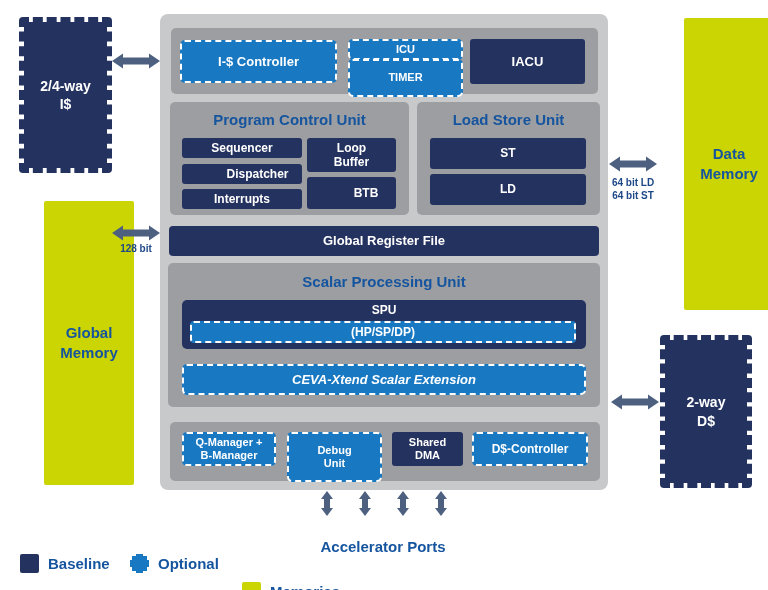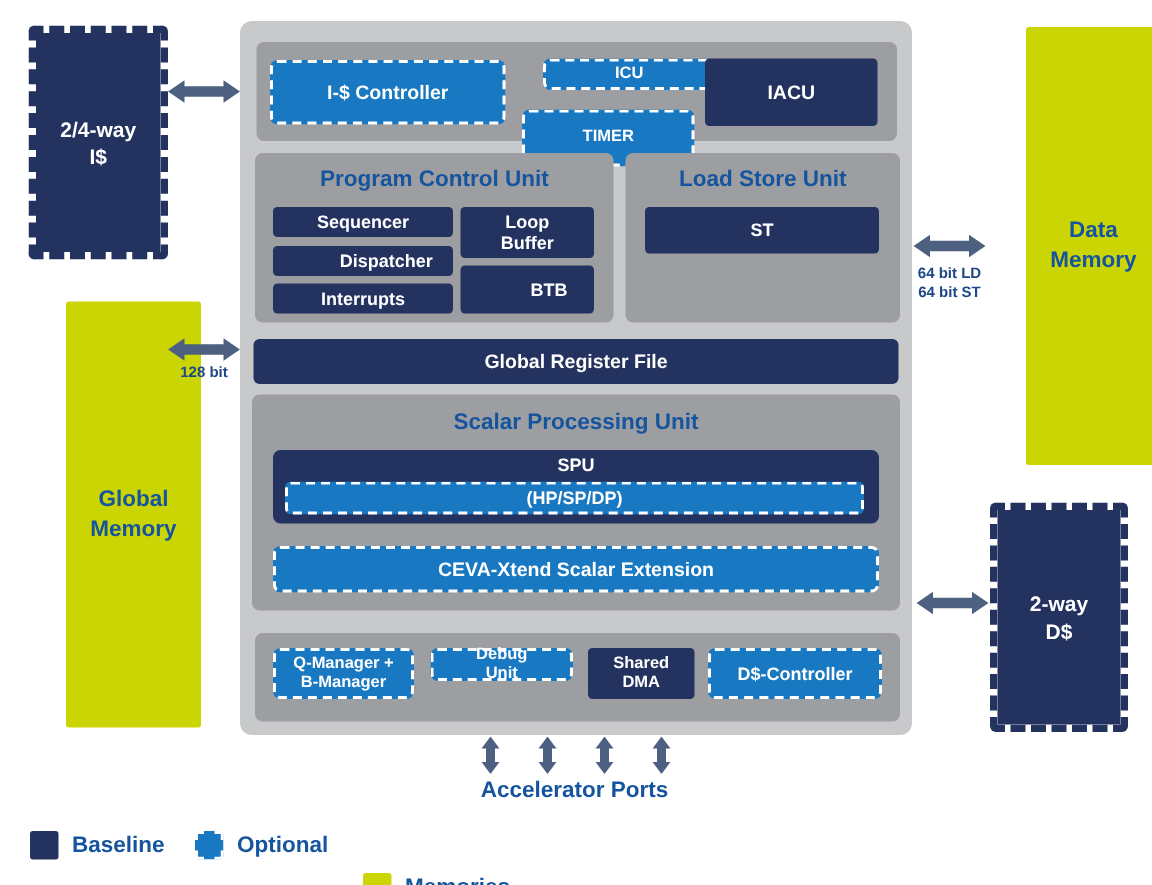--- a/index.html
+++ b/index.html
@@ -53,21 +53,21 @@
     display:flex;align-items:center;justify-content:center;text-align:center;
     white-space:pre-line;box-sizing:border-box;
   }
   .fs11{font-size:11px;}
   .fs13{font-size:13px;}
   .bitlabel{
     color:var(--bitblue);font-weight:bold;font-size:10px;line-height:1.25;
     text-align:center;white-space:pre-line;
   }
   .ports-label{
-    color:var(--titleblue);font-weight:bold;font-size:15px;text-align:center;
+    color:var(--titleblue);font-weight:bold;font-size:15px;text-align:center;margin-top:20px;
   }
   .legend-item{display:flex;align-items:center;gap:9px;}
   .legend-sq{width:19px;height:19px;border-radius:2px;box-sizing:border-box;}
   .legend-sq.navy{background:var(--navy);}
   .legend-sq.blue{background:var(--blue);border:2px dashed #fff;}
   .legend-sq.yellow{background:var(--yellow);}
   .legend-label{color:var(--titleblue);font-weight:bold;font-size:15px;}
   svg{display:block;}
 </style>
 </head>
@@ -84,54 +84,55 @@
   <div class="abs mem" style="left:660px;top:18px;width:90px;height:292px;">Data
 Memory</div>
 
   <div class="abs stamp" style="left:660px;top:335px;width:92px;height:153px;">2-way
 D$</div>
 
   <div class="abs main" style="left:160px;top:14px;width:448px;height:476px;">
 
     <div class="abs section" style="left:11px;top:14px;width:427px;height:66px;"></div>
     <div class="abs bluebox fs13" style="left:20px;top:26px;width:157px;height:43px;">I-$ Controller</div>
-    <div class="abs bluebox fs11" style="left:188px;top:25px;width:115px;height:21px;margin-left:14px;">ICU</div>
-    <div class="abs bluebox fs11" style="left:188px;top:59px;width:115px;height:38px;">TIMER</div>
+    <div class="abs bluebox fs11" style="left:188px;top:25px;width:115px;height:21px;">ICU</div>
+    <div class="abs bluebox fs11" style="left:188px;top:45px;width:115px;height:38px;">TIMER</div>
     <div class="abs navybox fs13" style="left:310px;top:25px;width:115px;height:45px;">IACU</div>
 
     <div class="abs section" style="left:10px;top:88px;width:239px;height:113px;">
       <div class="sec-title" style="top:9px;">Program Control Unit</div>
     </div>
     <div class="abs navybox" style="left:22px;top:124px;width:120px;height:20px;">Sequencer</div>
     <div class="abs navybox" style="left:22px;top:150px;width:120px;height:20px;padding-left:31px;">Dispatcher</div>
     <div class="abs navybox" style="left:22px;top:175px;width:120px;height:20px;">Interrupts</div>
     <div class="abs navybox" style="left:147px;top:124px;width:89px;height:34px;">Loop
 Buffer</div>
     <div class="abs navybox" style="left:147px;top:163px;width:89px;height:32px;padding-left:29px;">BTB</div>
 
     <div class="abs section" style="left:257px;top:88px;width:183px;height:113px;">
       <div class="sec-title" style="top:9px;">Load Store Unit</div>
     </div>
     <div class="abs navybox" style="left:270px;top:124px;width:156px;height:31px;">ST</div>
+    <div class="abs navybox" style="left:270px;top:160px;width:156px;height:31px;">LD</div>
 
     <div class="abs navybox fs13" style="left:9px;top:212px;width:430px;height:30px;border-radius:4px;">Global Register File</div>
 
     <div class="abs section" style="left:8px;top:249px;width:432px;height:144px;">
       <div class="sec-title" style="top:10px;">Scalar Processing Unit</div>
     </div>
     <div class="abs navybox" style="left:22px;top:286px;width:404px;height:49px;border-radius:5px;align-items:flex-start;">
       <div style="position:absolute;top:3px;left:0;width:100%;text-align:center;">SPU</div>
       <div class="abs bluebox" style="left:8px;top:21px;width:386px;height:22px;border-radius:4px;">(HP/SP/DP)</div>
     </div>
-    <div class="abs bluebox fs13" style="left:22px;top:350px;width:404px;height:31px;">CEVA-Xtend Scalar Extension</div>
+    <div class="abs bluebox fs13" style="left:22px;top:350px;width:404px;height:31px;font-style:italic;">CEVA-Xtend Scalar Extension</div>
 
     <div class="abs section" style="left:10px;top:408px;width:430px;height:59px;"></div>
     <div class="abs bluebox fs11" style="left:22px;top:418px;width:94px;height:34px;">Q-Manager +
 B-Manager</div>
-    <div class="abs bluebox fs11" style="left:127px;top:418px;width:95px;height:22px;">Debug
+    <div class="abs bluebox fs11" style="left:127px;top:418px;width:95px;height:50px;">Debug
 Unit</div>
     <div class="abs navybox fs11" style="left:232px;top:418px;width:71px;height:34px;">Shared
 DMA</div>
     <div class="abs bluebox" style="left:312px;top:418px;width:116px;height:34px;">D$-Controller</div>
   </div>
 
   <div class="abs" style="left:112px;top:52px;">
     <svg width="48" height="18" viewBox="0 0 48 18">
       <rect x="9" y="5.5" width="30" height="7" fill="#4d6080"></rect>
       <polygon points="0,9 11,1.5 11,16.5" fill="#4d6080"></polygon>

